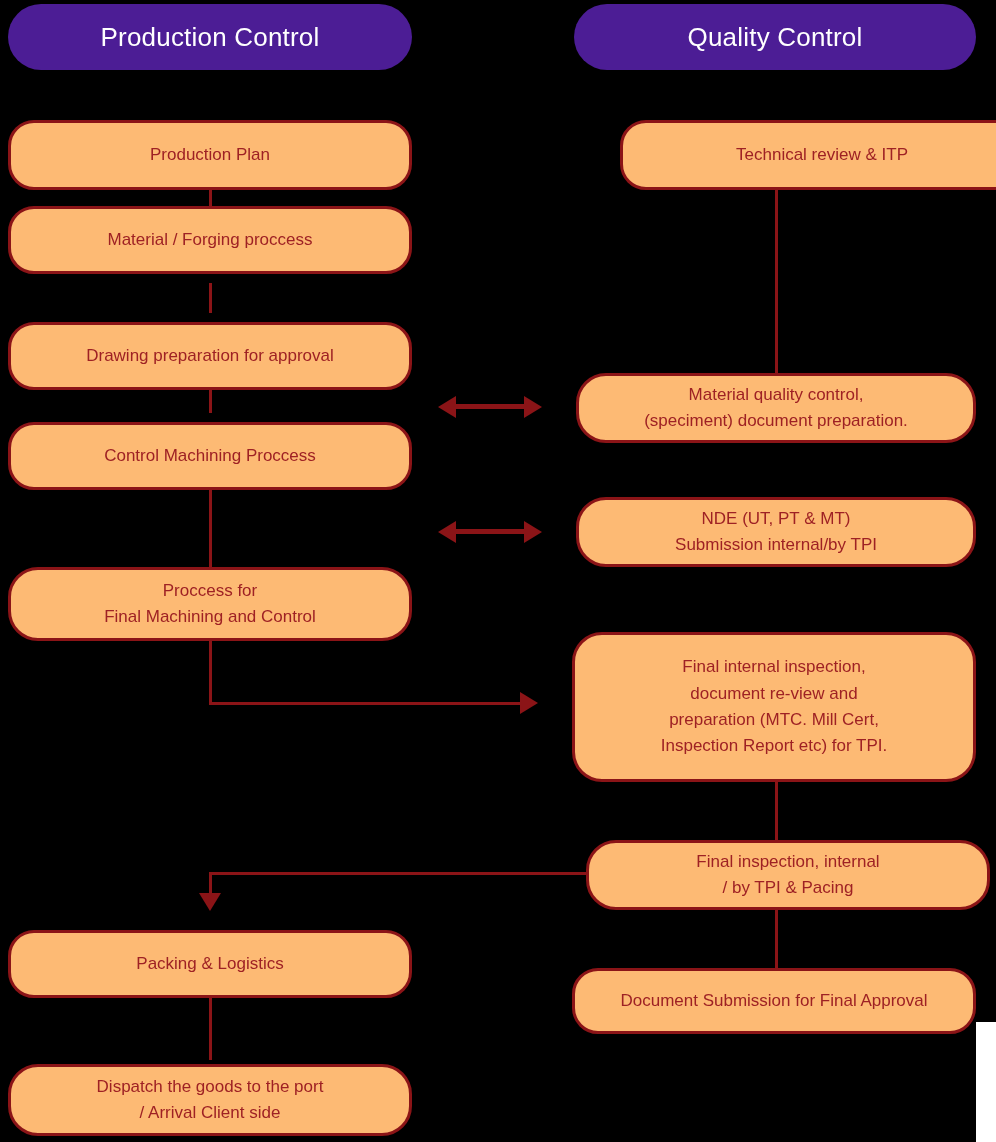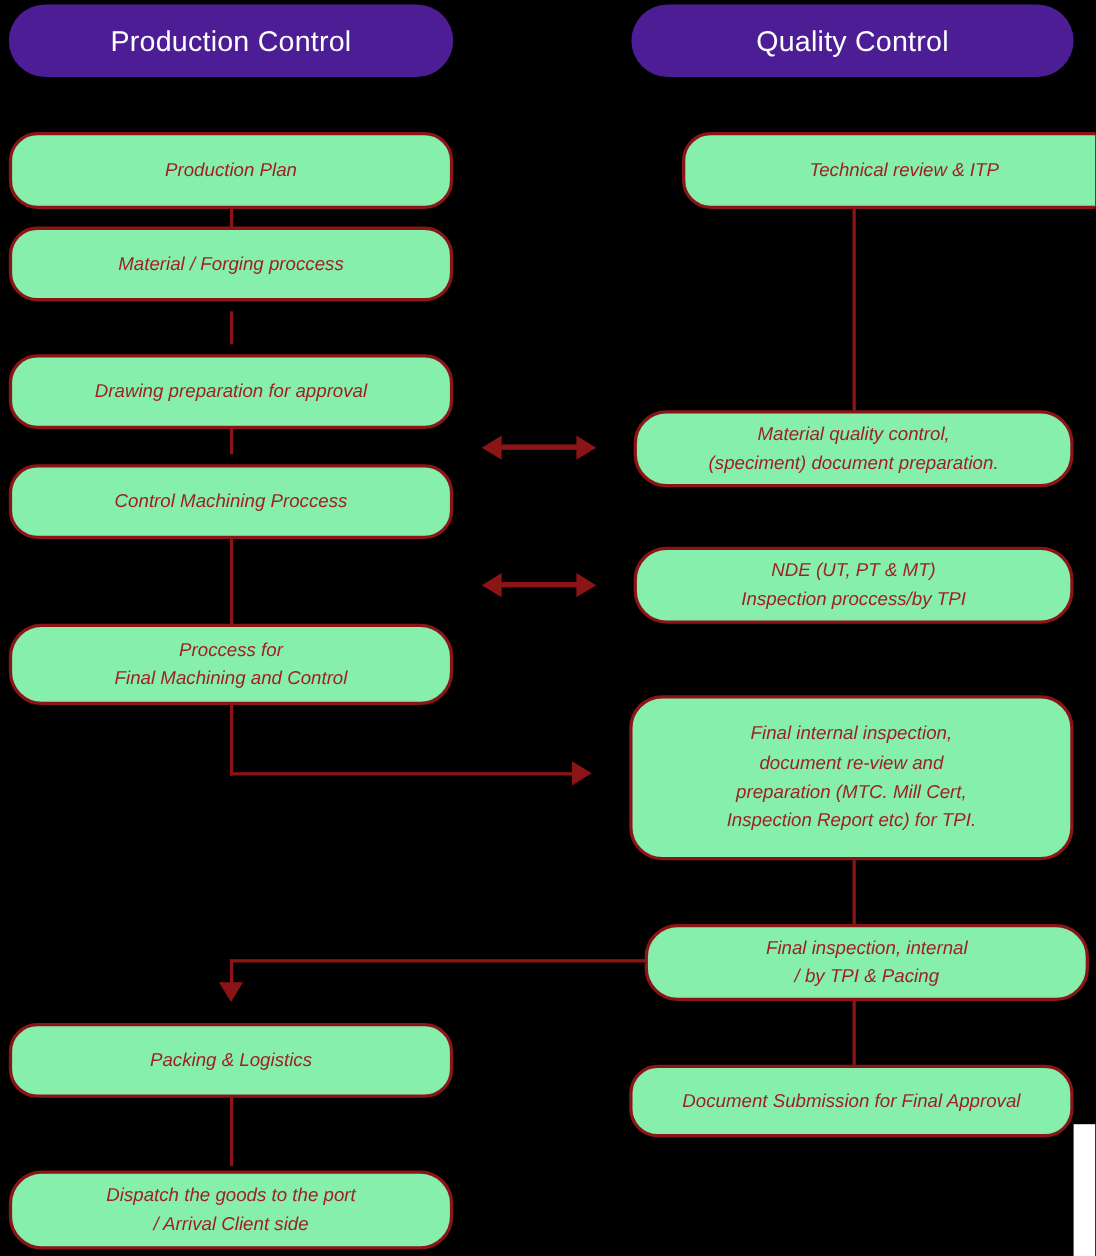--- a/index.html
+++ b/index.html
@@ -25,33 +25,32 @@
     border-radius: 34px;
     display: flex;
     align-items: center;
     justify-content: center;
     color: #ffffff;
     font-size: 26px;
     letter-spacing: 0.2px;
   }
   .node {
     position: absolute;
-    background: #86efac;
+    background: #fdba74;
     border: 3px solid #8b1417;
     border-radius: 26px;
     box-sizing: border-box;
     display: flex;
     align-items: center;
     justify-content: center;
     text-align: center;
     color: #9e2124;
     font-size: 17px;
     line-height: 1.55;
     padding: 4px 14px;
-    font-style: italic;
   }
   .node.tall { border-radius: 30px; }
   .node .lines { width: 100%; }
   .node .lines span { display: block; }
 
   
   .vline {
     position: absolute;
     width: 3px;
     background: #8b1417;
@@ -182,21 +181,21 @@
   <div class="node tall" style="left:576px; top:373px; width:400px; height:70px;">
     <div class="lines">
       <span>Material quality control,</span>
       <span>(speciment) document preparation.</span>
     </div>
   </div>
 
   <div class="node tall" style="left:576px; top:497px; width:400px; height:70px;">
     <div class="lines">
       <span>NDE (UT, PT &amp; MT)</span>
-      <span>Inspection proccess/by TPI</span>
+      <span>Submission internal/by TPI</span>
     </div>
   </div>
 
   <div class="node tall" style="left:572px; top:632px; width:404px; height:150px;">
     <div class="lines">
       <span>Final internal inspection,</span>
       <span>document re-view and</span>
       <span>preparation (MTC. Mill Cert,</span>
       <span>Inspection Report etc) for TPI.</span>
     </div>

